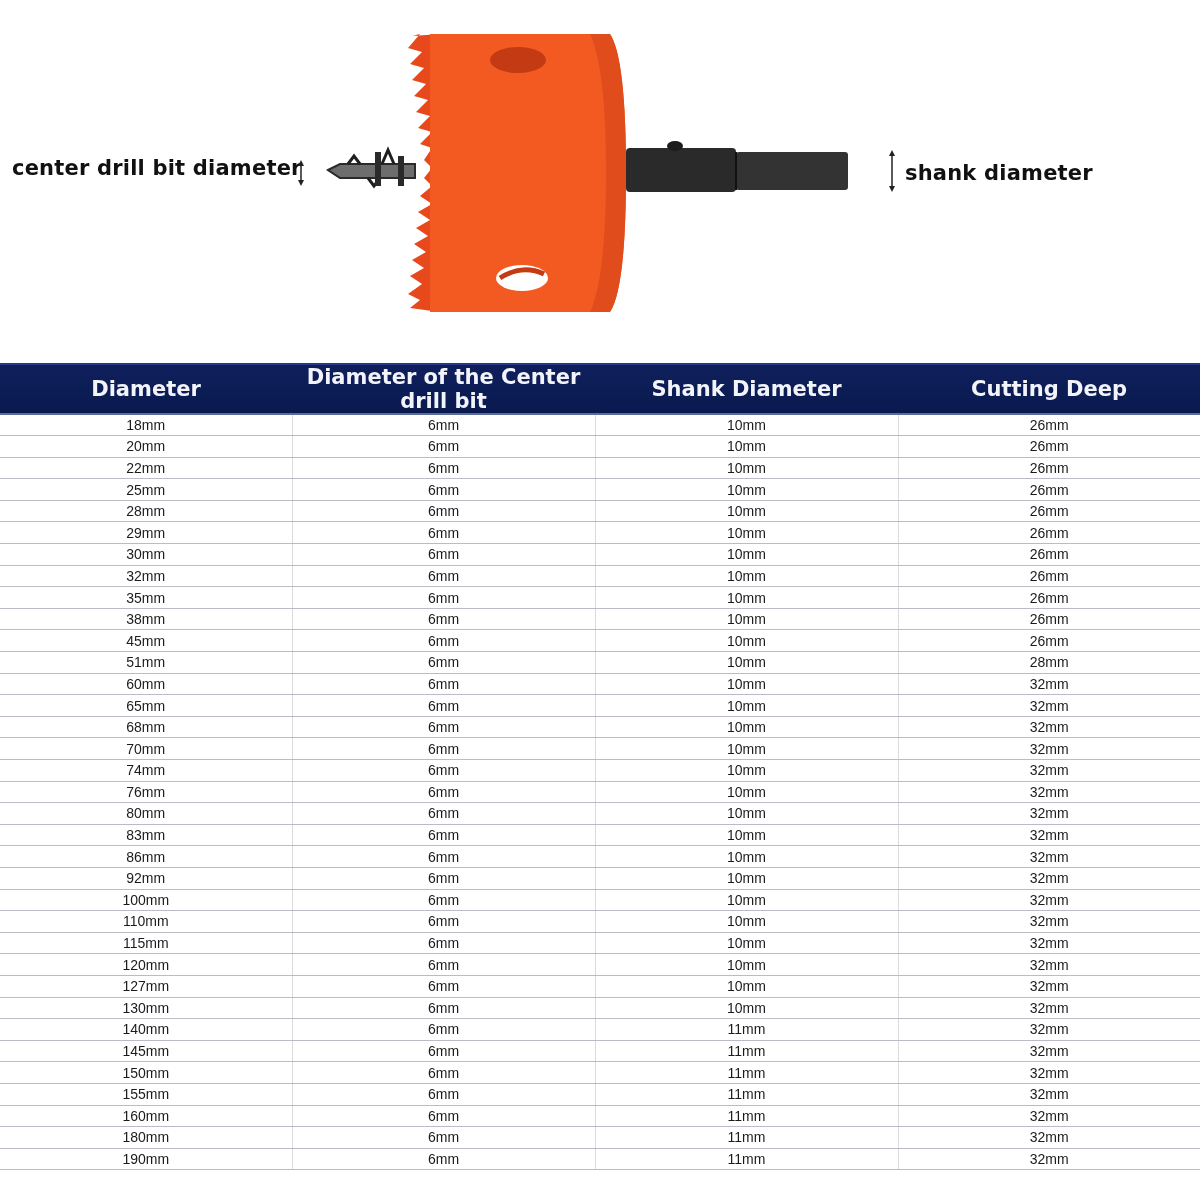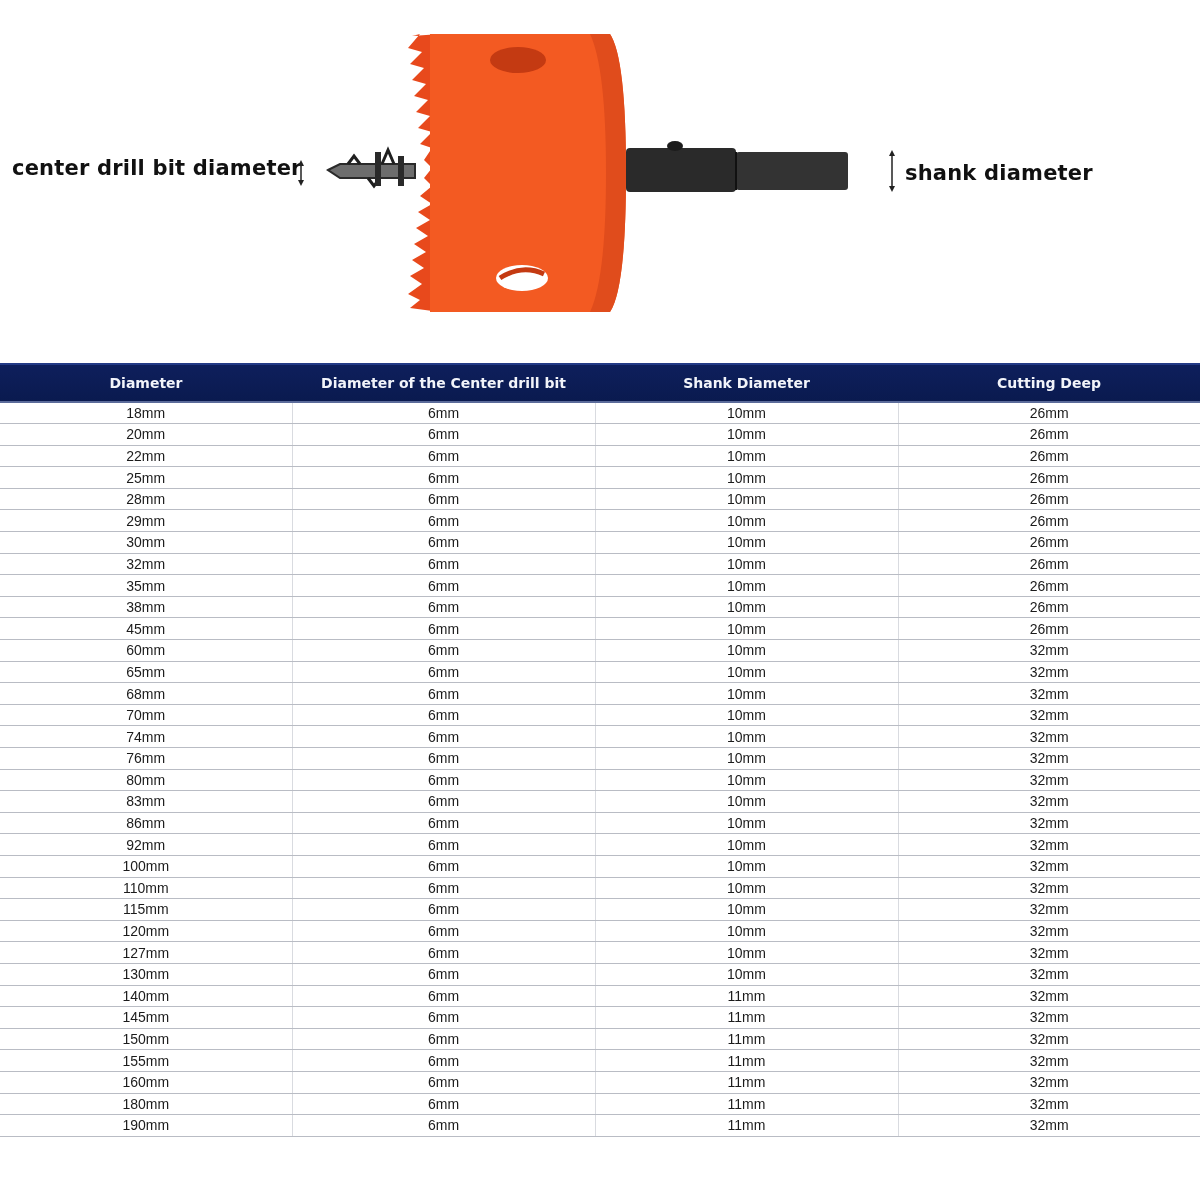--- a/index.html
+++ b/index.html
@@ -15,21 +15,21 @@
       position: absolute; left: 905px; top: 161px;
       font-size: 21px; font-weight: bold; color: #111; letter-spacing: 0.2px;
     }
     .dim-arrow-left { position: absolute; left: 297px; top: 160px; }
     .dim-arrow-right { position: absolute; left: 888px; top: 150px; }
     .tool-svg { position: absolute; left: 320px; top: 28px; }
 
     .spec-table { position: absolute; left: 0; top: 363px; width: 1200px; border-collapse: collapse; }
     .spec-table th {
       background: linear-gradient(#0e1f5c, #0a1a4f);
-      color: #f2f4fa; font-weight: bold; font-size: 14px;
+      color: #f2f4fa; font-weight: bold; font-size: 21px;
       height: 38px; text-align: center;
       font-family: "DejaVu Sans", sans-serif;
       border-top: 2px solid #233a86;
       border-bottom: 2px solid #5b6b9a;
     }
     .spec-table td {
       height: 21.6px; font-size: 14px; color: #1b1b1b; text-align: center;
       font-family: "Liberation Sans", sans-serif;
       border-bottom: 1px solid #b9bcc4;
       line-height: 20px;
@@ -155,20 +155,26 @@
         <td>10mm</td>
         <td>26mm</td>
       </tr>
       <tr>
         <td>45mm</td>
         <td>6mm</td>
         <td>10mm</td>
         <td>26mm</td>
       </tr>
       <tr>
+        <td>51mm</td>
+        <td>6mm</td>
+        <td>10mm</td>
+        <td>28mm</td>
+      </tr>
+      <tr>
         <td>60mm</td>
         <td>6mm</td>
         <td>10mm</td>
         <td>32mm</td>
       </tr>
       <tr>
         <td>65mm</td>
         <td>6mm</td>
         <td>10mm</td>
         <td>32mm</td>

